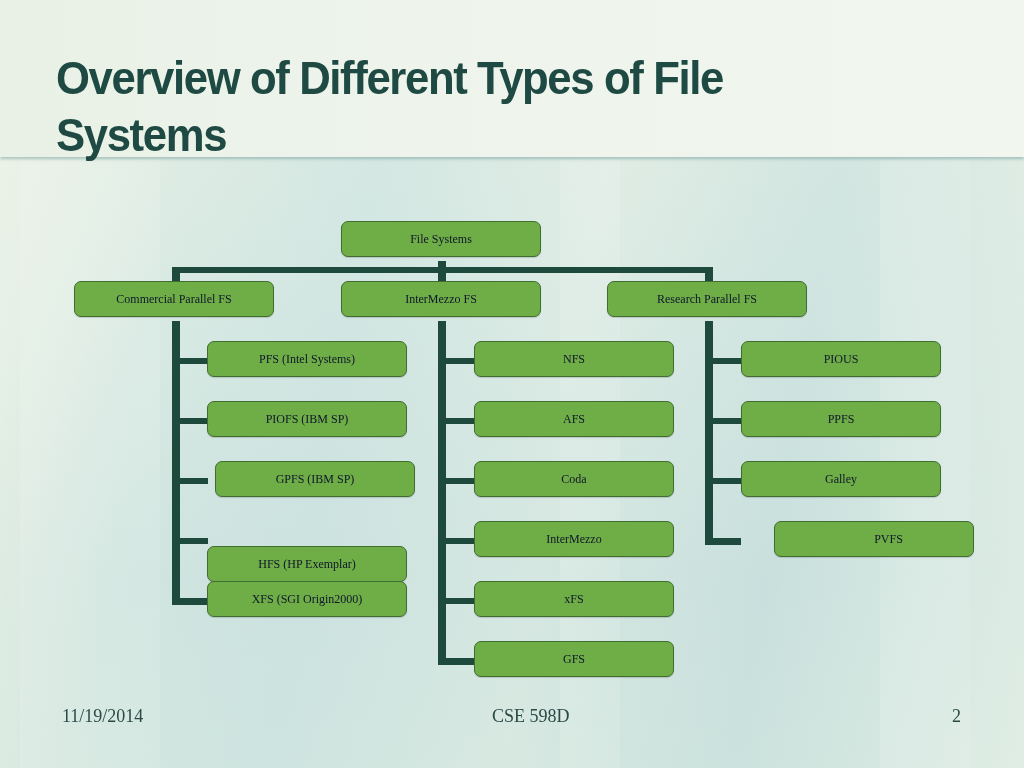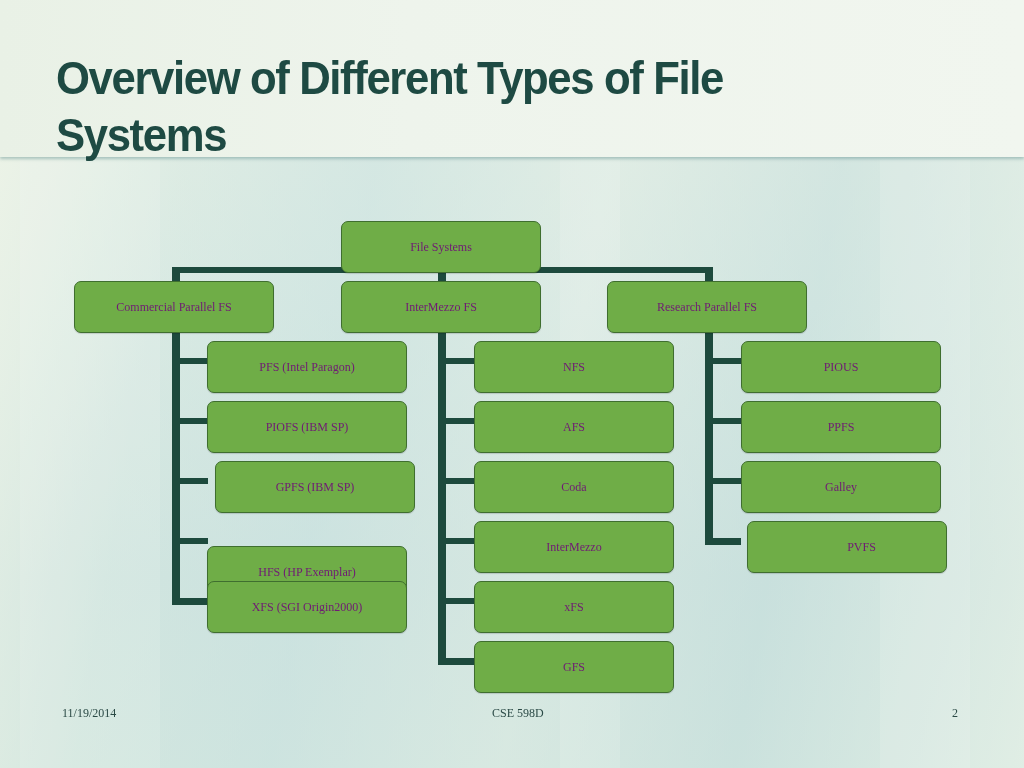--- a/index.html
+++ b/index.html
@@ -17,26 +17,26 @@
     box-shadow: 0 2px 3px rgba(90,140,140,0.45);
   }
   .title {
     position: absolute; left: 56px; top: 49px; width: 900px;
     font-family: "Liberation Sans", sans-serif; font-weight: bold;
     font-size: 47px; line-height: 57px; color: #1e4a43;
     letter-spacing: -1.5px; transform: scaleX(0.93); transform-origin: left top;
   }
   .line { position: absolute; background: #1d4a3d; }
   .box {
-    position: absolute; width: 200px; height: 52px; box-sizing: border-box;
+    position: absolute; width: 200px; height: 36px; box-sizing: border-box;
     background: #6fad47; border: 1px solid #3f6e2f; border-radius: 7px;
     display: flex; align-items: center; justify-content: center;
-    font-size: 12px; color: #701a75; box-shadow: 0 1px 1px rgba(0,0,0,0.15);
+    font-size: 12px; color: #0f172a; box-shadow: 0 1px 1px rgba(0,0,0,0.15);
   }
-  .footer { position: absolute; top: 706px; font-size: 12px; color: #2b4a46; }
+  .footer { position: absolute; top: 706px; font-size: 18px; color: #2b4a46; }
 </style>
 </head>
 <body>
 
 <div class="streak" style="left:20px;width:140px;"></div>
 <div class="streak" style="left:560px;width:60px;"></div>
 <div class="streak" style="left:880px;width:90px;"></div>
 
 <div class="header-band"></div>
 <div class="title">Overview of Different Types of File Systems</div>
@@ -67,33 +67,33 @@
 <div class="line" style="left:705px;top:418px;width:36px;height:6px;"></div>
 <div class="line" style="left:705px;top:478px;width:36px;height:6px;"></div>
 <div class="line" style="left:705px;top:538px;width:36px;height:7px;"></div>
 
 <div class="box" style="left:341px;top:221px;">File Systems</div>
 
 <div class="box" style="left:74px;top:281px;">Commercial Parallel FS</div>
 <div class="box" style="left:341px;top:281px;">InterMezzo FS</div>
 <div class="box" style="left:607px;top:281px;">Research Parallel FS</div>
 
-<div class="box" style="left:207px;top:341px;">PFS (Intel Paragon)</div>
+<div class="box" style="left:207px;top:341px;">PFS (Intel Systems)</div>
 <div class="box" style="left:207px;top:401px;">PIOFS (IBM SP)</div>
 <div class="box" style="left:207px;top:461px;margin-left:8px;">GPFS (IBM SP)</div>
 <div class="box" style="left:207px;top:521px;margin-top:25px;">HFS (HP Exemplar)</div>
 <div class="box" style="left:207px;top:581px;">XFS (SGI Origin2000)</div>
 
 <div class="box" style="left:474px;top:341px;">NFS</div>
 <div class="box" style="left:474px;top:401px;">AFS</div>
 <div class="box" style="left:474px;top:461px;">Coda</div>
 <div class="box" style="left:474px;top:521px;">InterMezzo</div>
 <div class="box" style="left:474px;top:581px;">xFS</div>
 <div class="box" style="left:474px;top:641px;">GFS</div>
 
 <div class="box" style="left:741px;top:341px;">PIOUS</div>
 <div class="box" style="left:741px;top:401px;">PPFS</div>
 <div class="box" style="left:741px;top:461px;">Galley</div>
-<div class="box" style="left:747px;top:521px;padding-left:29px;">PVFS</div>
+<div class="box" style="left:774px;top:521px;padding-left:29px;">PVFS</div>
 
 <div class="footer" style="left:62px;">11/19/2014</div>
 <div class="footer" style="left:492px;">CSE 598D</div>
 <div class="footer" style="left:952px;">2</div>
 
 </body></html>

